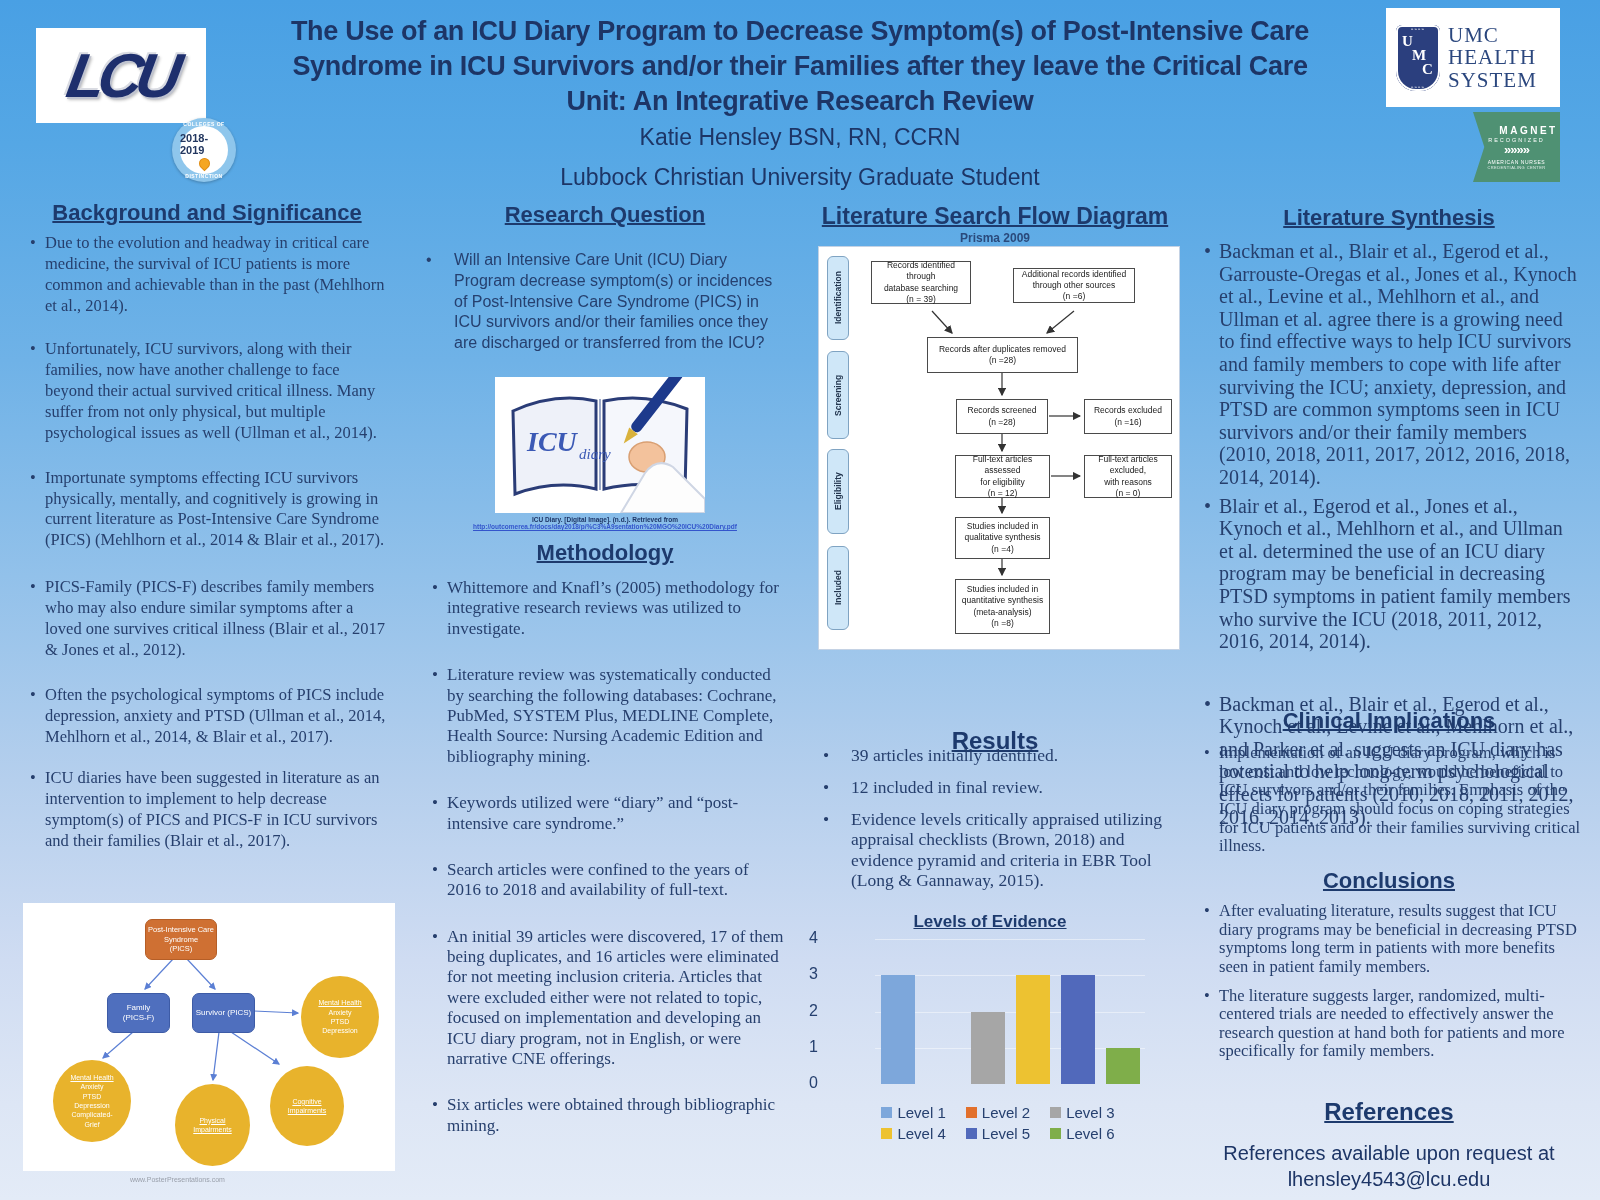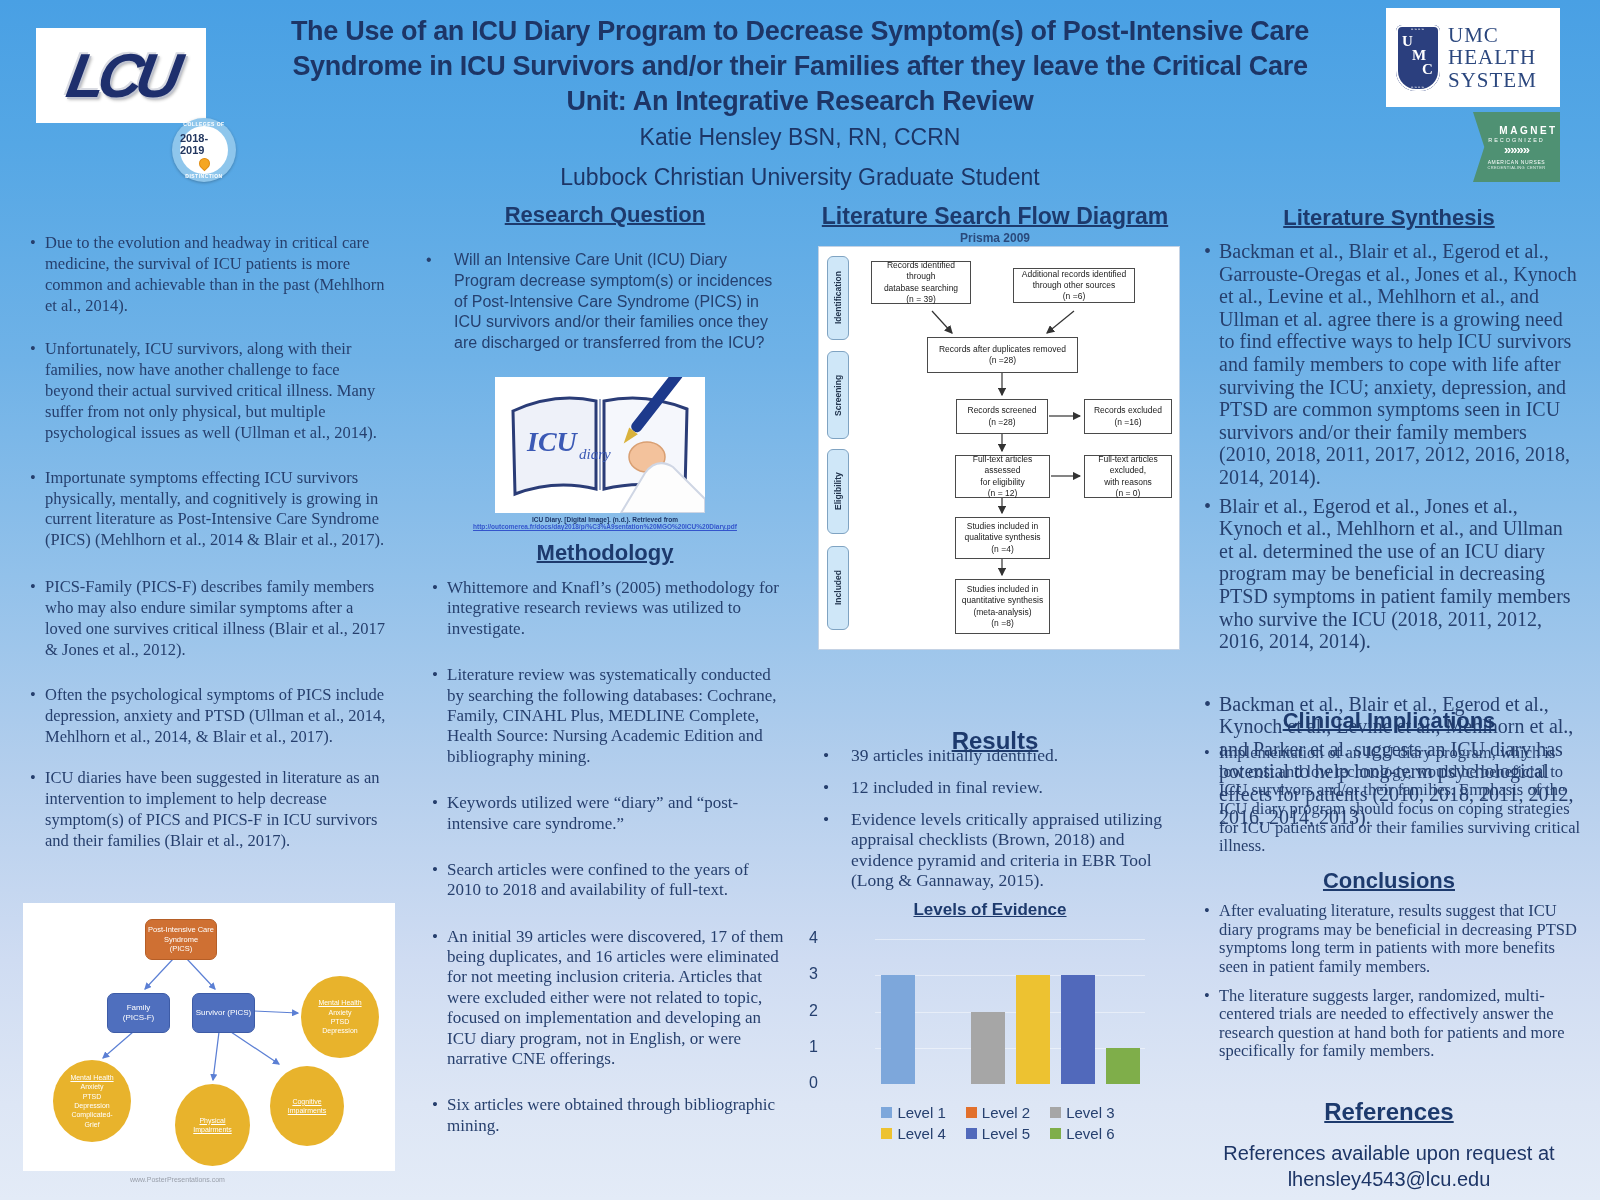--- a/index.html
+++ b/index.html
@@ -60,21 +60,21 @@
   .pics-root{background:#cf7033;border:1px solid #b55e27;font-size:7.5px;}
   .pics-blue{background:#4f6fbe;border:1px solid #3d5ba6;font-size:8px;}
   .pics-circle{position:absolute;border-radius:50%;background:#e8b32c;color:#fff;display:flex;flex-direction:column;align-items:center;justify-content:center;text-align:center;font-size:7px;line-height:1.35;}
   .pics-circle .ttl{text-decoration:underline;}
   .credit{left:130px;top:1176px;font-size:7px;color:#9aa0ab;}
   
   .diaryimg{left:495px;top:377px;width:210px;height:136px;background:#fff;}
   .caption{left:405px;top:516px;width:400px;text-align:center;font-size:6.5px;color:#1d3566;font-weight:bold;}
   .caption a{color:#3355cc;}
   
-  .chart-title{position:absolute;left:0;top:0;width:100%;text-align:center;font-size:17px;font-weight:bold;color:#1d3a6d;text-decoration:underline;}
+  .chart-title{position:absolute;left:0;top:12px;width:100%;text-align:center;font-size:17px;font-weight:bold;color:#1d3a6d;text-decoration:underline;}
   #chart-plot{position:absolute;left:80px;top:39px;width:270px;height:145px;}
   .bar{position:absolute;bottom:0;}
   .gridline{position:absolute;left:0;width:100%;height:1px;background:rgba(255,255,255,.45);}
   .ytick{position:absolute;left:14px;width:24px;font-size:16px;color:#26406f;text-align:left;}
   .legend-row{display:flex;justify-content:center;gap:20px;margin-top:4px;}
   .legend-item{display:flex;align-items:center;gap:5px;font-size:15px;color:#26406f;}
   .swatch{width:11px;height:11px;display:inline-block;}
   .refnote{left:1198px;top:1140px;width:382px;text-align:center;font-size:20px;line-height:1.3;color:#1d3566;}
 </style>
 </head>
@@ -115,20 +115,21 @@
     <div class="m3">AMERICAN NURSES</div>
     <div class="m4">CREDENTIALING CENTER</div>
   </div>
 
   <div class="abs title preline">The Use of an ICU Diary Program to Decrease Symptom(s) of Post-Intensive Care
 Syndrome in ICU Survivors and/or their Families after they leave the Critical Care
 Unit: An Integrative Research Review</div>
   <div class="abs author">Katie Hensley BSN, RN, CCRN</div>
   <div class="abs inst">Lubbock Christian University Graduate Student</div>
 
+  <div class="abs hdr" style="left:28px;top:200px;width:358px;">Background and Significance</div>
   <div class="abs serifTxt" style="left:28px;top:233px;width:360px;font-size:16.5px;line-height:1.27;">
     <div class="bullet" style="margin-bottom:22px;">Due to the evolution and headway in critical care medicine, the survival of ICU patients is more common and achievable than in the past (Mehlhorn et al., 2014).</div>
     <div class="bullet" style="margin-bottom:24px;"> Unfortunately, ICU survivors, along with their families, now have another challenge to face beyond their actual survived critical illness. Many suffer from not only physical, but multiple psychological issues as well (Ullman et al., 2014).</div>
     <div class="bullet" style="margin-bottom:26px;">Importunate symptoms effecting ICU survivors physically, mentally, and cognitively is growing in current literature as Post-Intensive Care Syndrome (PICS) (Mehlhorn et al., 2014 &amp; Blair et al., 2017).</div>
     <div class="bullet" style="margin-bottom:24px;">PICS-Family (PICS-F) describes family members who may also endure similar symptoms after a loved one survives critical illness (Blair et al., 2017 &amp; Jones et al., 2012).</div>
     <div class="bullet" style="margin-bottom:20px;">Often the psychological symptoms of PICS include depression, anxiety and PTSD (Ullman et al., 2014, Mehlhorn et al., 2014, &amp; Blair et al., 2017).</div>
     <div class="bullet">ICU diaries have been suggested in literature as an intervention to implement to help decrease symptom(s) of PICS and PICS-F in ICU survivors and their families (Blair et al., 2017).</div>
   </div>
 
   <div class="abs picsbox">
@@ -197,23 +198,23 @@
       <path d="M126 136 L150 96 Q162 80 178 90 L210 122 L210 136 Z" fill="#fdfdfd" stroke="#cfd6e4" stroke-width="2"></path>
     </svg>
   </div>
   <div class="abs caption">
     <span>ICU Diary. [Digital Image]. (n.d.). Retrieved from </span><a href="#">http://outcomerea.fr/docs/day2018/p/%C3%A9sentation%20MGO%20ICU%20Diary.pdf</a>
   </div>
 
   <div class="abs hdr" style="left:415px;top:540px;width:380px;">Methodology</div>
   <div class="abs serifTxt" style="left:430px;top:578px;width:355px;font-size:17px;line-height:1.2;">
     <div class="bullet" style="margin-bottom:26px;">Whittemore and Knafl’s (2005) methodology for integrative research reviews was utilized to investigate.</div>
-    <div class="bullet" style="margin-bottom:26px;">Literature review was systematically conducted by searching the following databases: Cochrane, Family, CINAHL Plus, MEDLINE Complete, Health Source: Nursing Academic Edition and bibliography mining.</div>
+    <div class="bullet" style="margin-bottom:26px;">Literature review was systematically conducted by searching the following databases: Cochrane, PubMed, SYSTEM Plus, MEDLINE Complete, Health Source: Nursing Academic Edition and bibliography mining.</div>
     <div class="bullet" style="margin-bottom:26px;">Keywords utilized were “diary” and “post-intensive care syndrome.”</div>
-    <div class="bullet" style="margin-bottom:26px;">Search articles were confined to the years of 2010 to 2018 and availability of full-text.</div>
+    <div class="bullet" style="margin-bottom:26px;">Search articles were confined to the years of 2016 to 2018 and availability of full-text.</div>
     <div class="bullet" style="margin-bottom:26px;">An initial 39 articles were discovered, 17 of them being duplicates, and 16 articles were eliminated for not meeting inclusion criteria. Articles that were excluded either were not related to topic, focused on implementation and developing an ICU diary program, not in English, or were narrative CNE offerings.</div>
     <div class="bullet">Six articles were obtained through bibliographic mining.</div>
   </div>
 
   <div class="abs hdr" style="left:805px;top:203px;width:380px;font-size:23px;">Literature Search Flow Diagram</div>
   <div class="abs" style="left:805px;top:231px;width:380px;text-align:center;font-size:12px;font-weight:bold;color:#2a4a7c;">Prisma 2009</div>
 
   <div class="abs flowbox">
     <svg width="360" height="402" style="position:absolute;left:0;top:0;">
       <defs>

